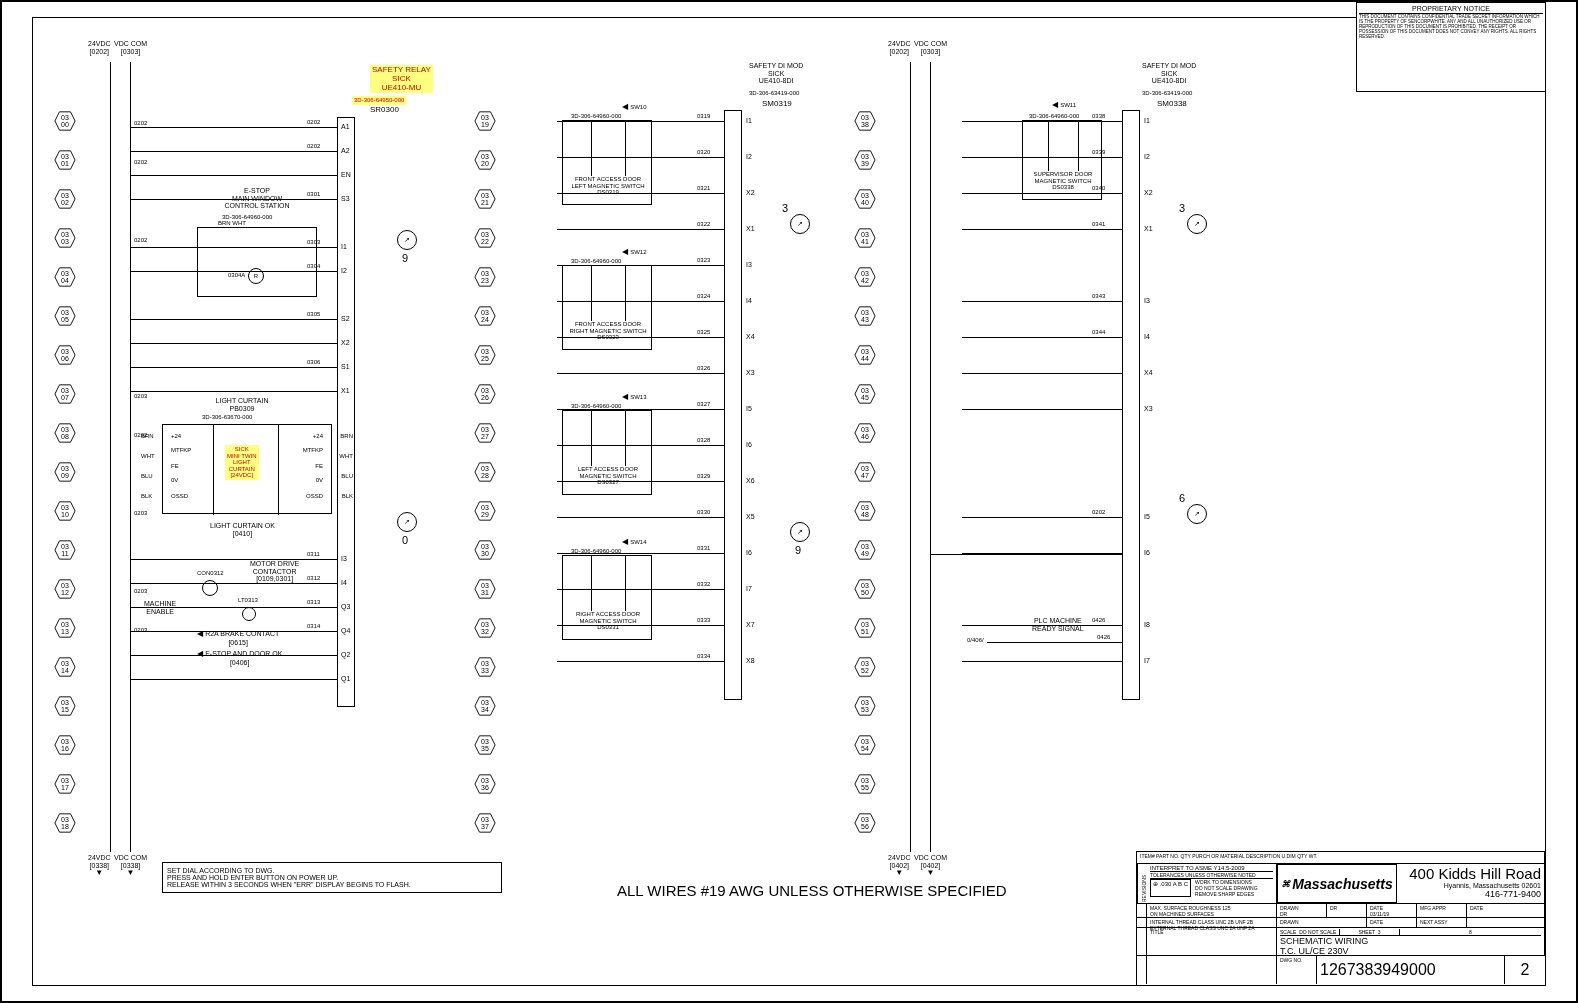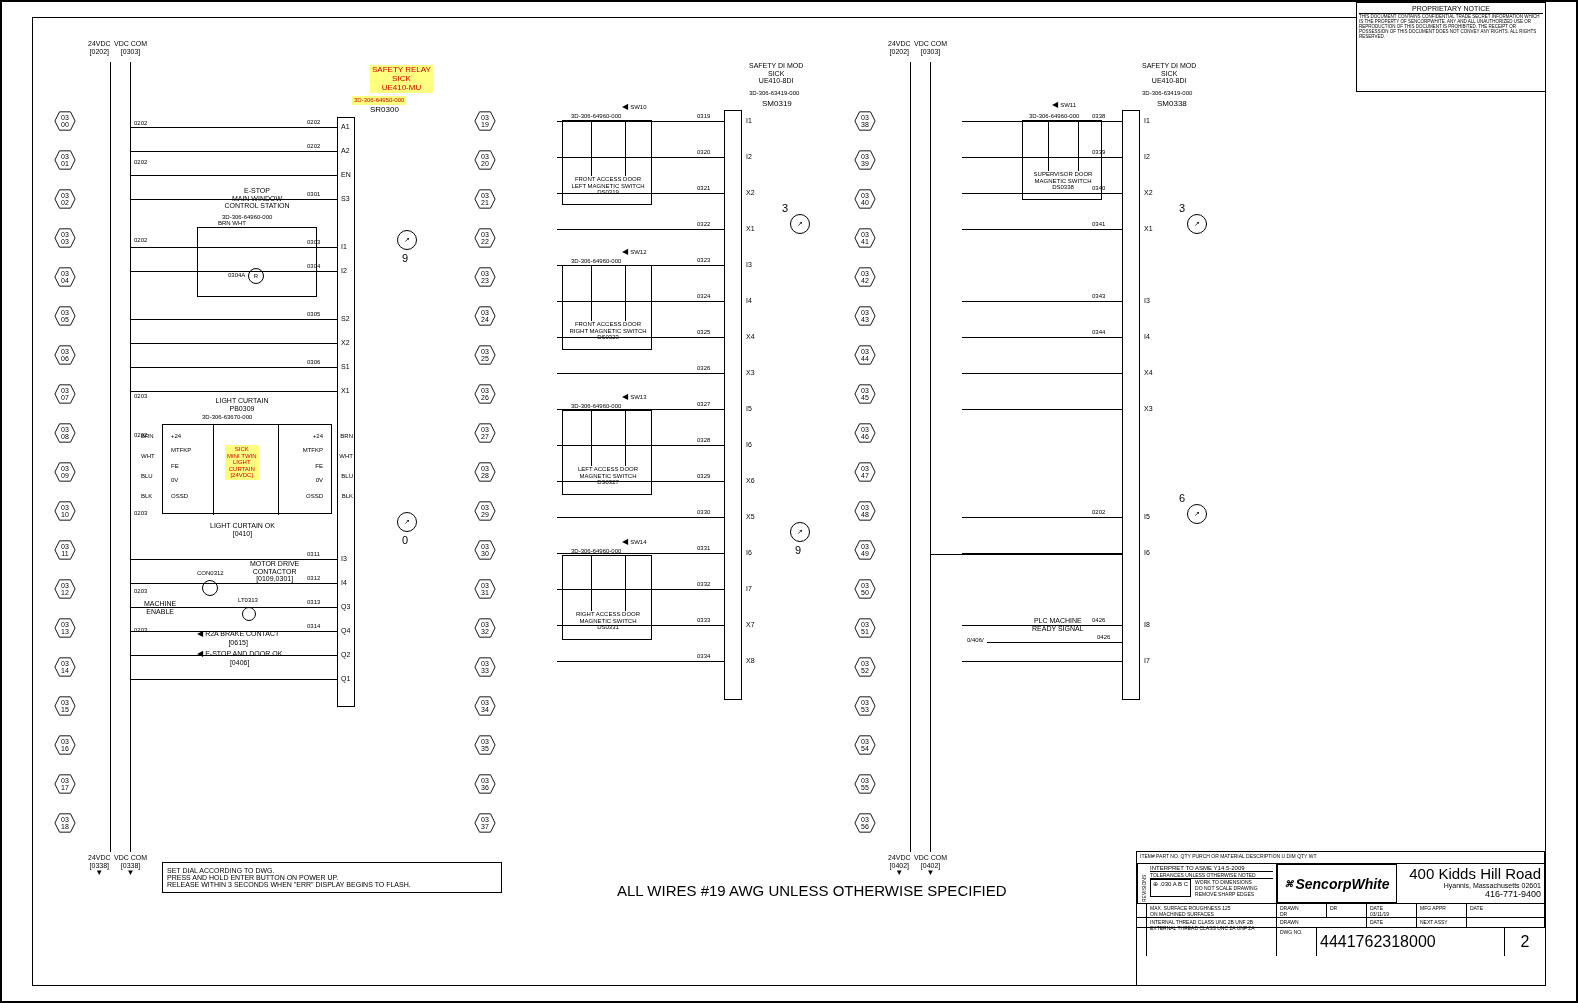--- a/index.html
+++ b/index.html
@@ -632,21 +632,21 @@
         <div style="font-size:5px;border-bottom:1px solid #000;">TOLERANCES UNLESS OTHERWISE NOTED</div>
         <div style="display:flex;">
           <div style="border:1px solid #000;padding:0 2px;font-size:6px;">⊕ .030 A B C</div>
           <div style="font-size:5px;white-space:pre;margin-left:4px;">WORK TO DIMENSIONS
 DO NOT SCALE DRAWING
 REMOVE SHARP EDGES</div>
         </div>
       </div>
       <div class="tb-cell logo-box" style="width:120px;">
         <span style="font-size:9px;margin-right:2px;">⌘</span>
-          <span>SencorpWhite</span>
+          <span>Massachusetts</span>
       </div>
       <div class="tb-cell" style="flex:1;text-align:right;">
         <div style="font-size:15px;">400 Kidds Hill Road</div>
         <div style="font-size:7px;">Hyannis, Massachusetts 02601</div>
         <div style="font-size:9px;">416-771-9400</div>
       </div>
     </div>
     <div class="tb-row" style="height:14px;font-size:5px;">
       <div class="tb-cell" style="width:10px;"></div>
       <div class="tb-cell" style="width:130px;white-space:pre;">MAX. SURFACE ROUGHNESS 125
@@ -659,25 +659,38 @@
     </div>
     <div class="tb-row" style="height:10px;font-size:5px;">
       <div class="tb-cell" style="width:10px;"></div>
       <div class="tb-cell" style="width:130px;white-space:pre;">INTERNAL THREAD CLASS UNC 2B UNF 2B
 EXTERNAL THREAD CLASS UNC 2A UNF 2A</div>
       <div class="tb-cell" style="width:90px;">DRAWN</div>
       <div class="tb-cell" style="width:50px;">DATE</div>
       <div class="tb-cell" style="width:50px;">NEXT ASSY</div>
       <div class="tb-cell" style="flex:1;"></div>
     </div>
+    <div class="tb-row" style="height:28px;">
+      <div class="tb-cell" style="width:10px;"></div>
+      <div class="tb-cell" style="width:130px;font-size:5px;">TITLE</div>
+      <div class="tb-cell" style="flex:1;">
+        <div style="display:flex;border-bottom:1px solid #000;font-size:5px;">
+          <div style="width:60px;border-right:1px solid #000;">SCALE &nbsp;<span>DO NOT SCALE</span></div>
+          <div style="width:60px;border-right:1px solid #000;text-align:center;">SHEET &nbsp;<span>3</span></div>
+          <div style="flex:1;text-align:center;"><span>8</span></div>
+        </div>
+        <div style="font-size:9px;white-space:pre;">SCHEMATIC WIRING
+T.C. UL/CE 230V</div>
+      </div>
+    </div>
     <div class="tb-row" style="height:28px;border-bottom:none;">
       <div class="tb-cell" style="width:10px;"></div>
       <div class="tb-cell" style="width:130px;"></div>
       <div class="tb-cell" style="width:40px;font-size:5px;">DWG NO.</div>
-      <div class="tb-cell" style="flex:1;font-size:16px;display:flex;align-items:center;">4441762318000</div>
+      <div class="tb-cell" style="flex:1;font-size:16px;display:flex;align-items:center;">1267383949000</div>
       <div class="tb-cell" style="width:40px;font-size:16px;display:flex;align-items:center;justify-content:center;border-right:none;">2</div>
     </div>
   </div>
 
   <div id="sr-pins">
       <div class="pin" style="left: 339px; top: 121px;">A1</div>
       <div class="hline" style="left: 128px; top: 125px; width: 207px;"></div>
       <div class="pin tiny" style="left: 305px; top: 117px;">0202</div>
       <div class="pin" style="left: 339px; top: 145px;">A2</div>
       <div class="hline" style="left: 128px; top: 149px; width: 207px;"></div>

